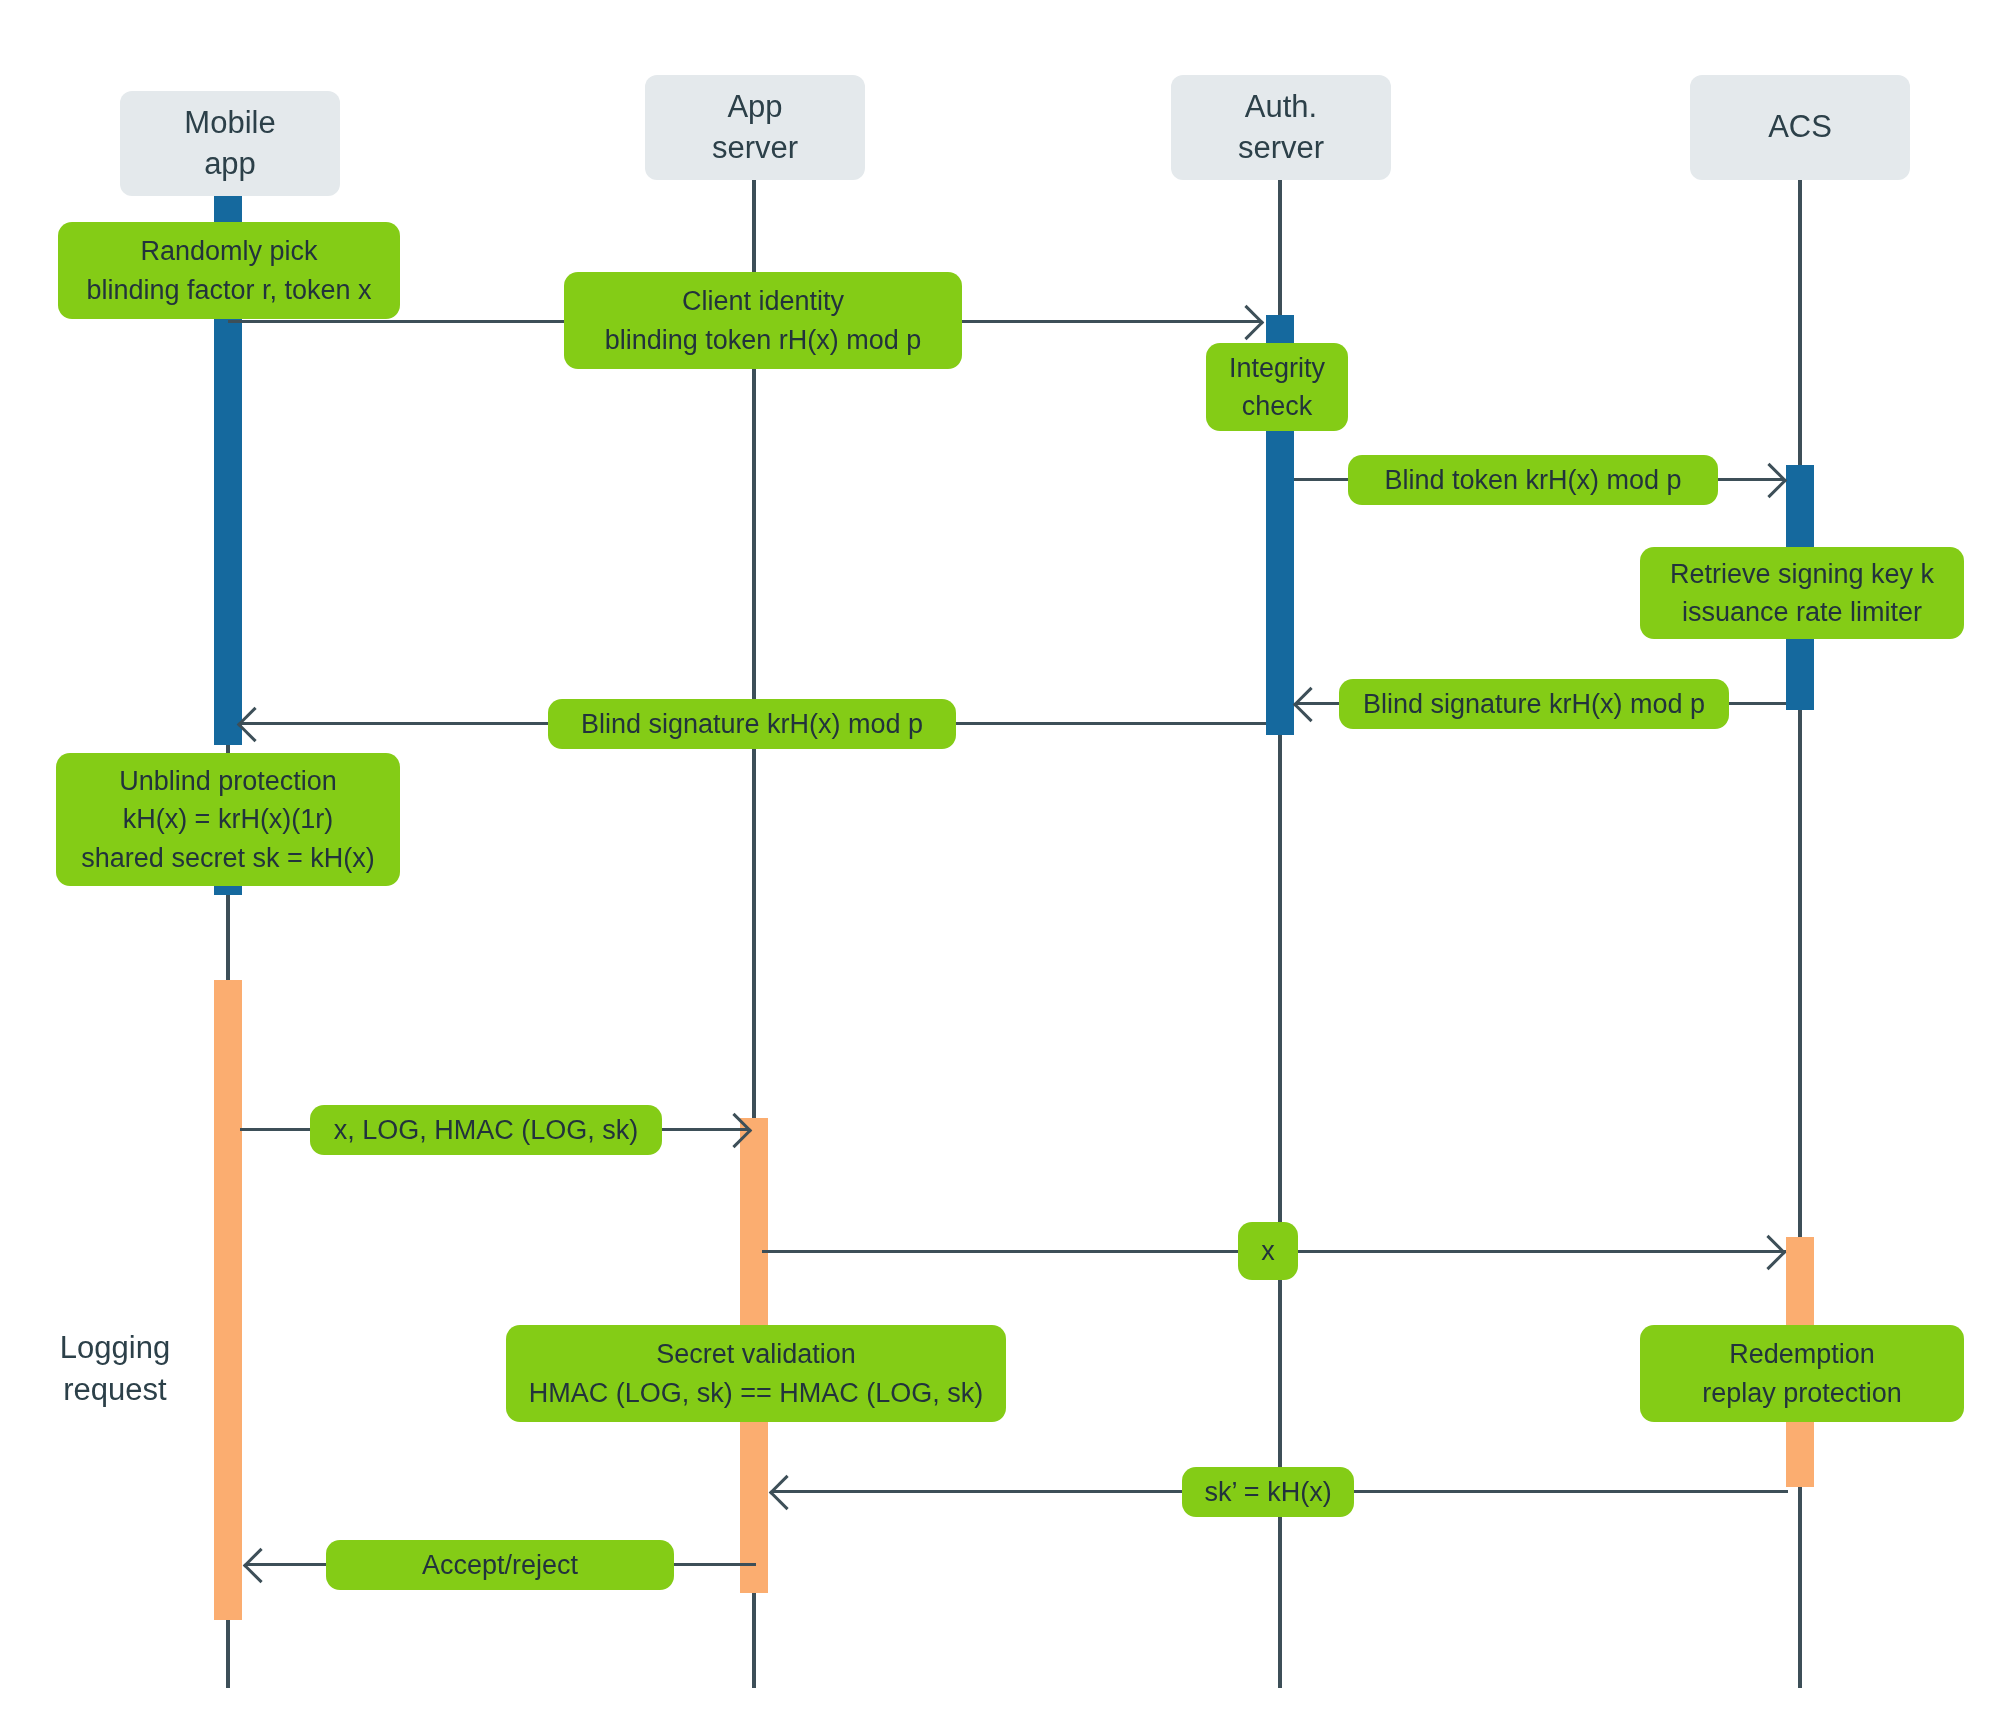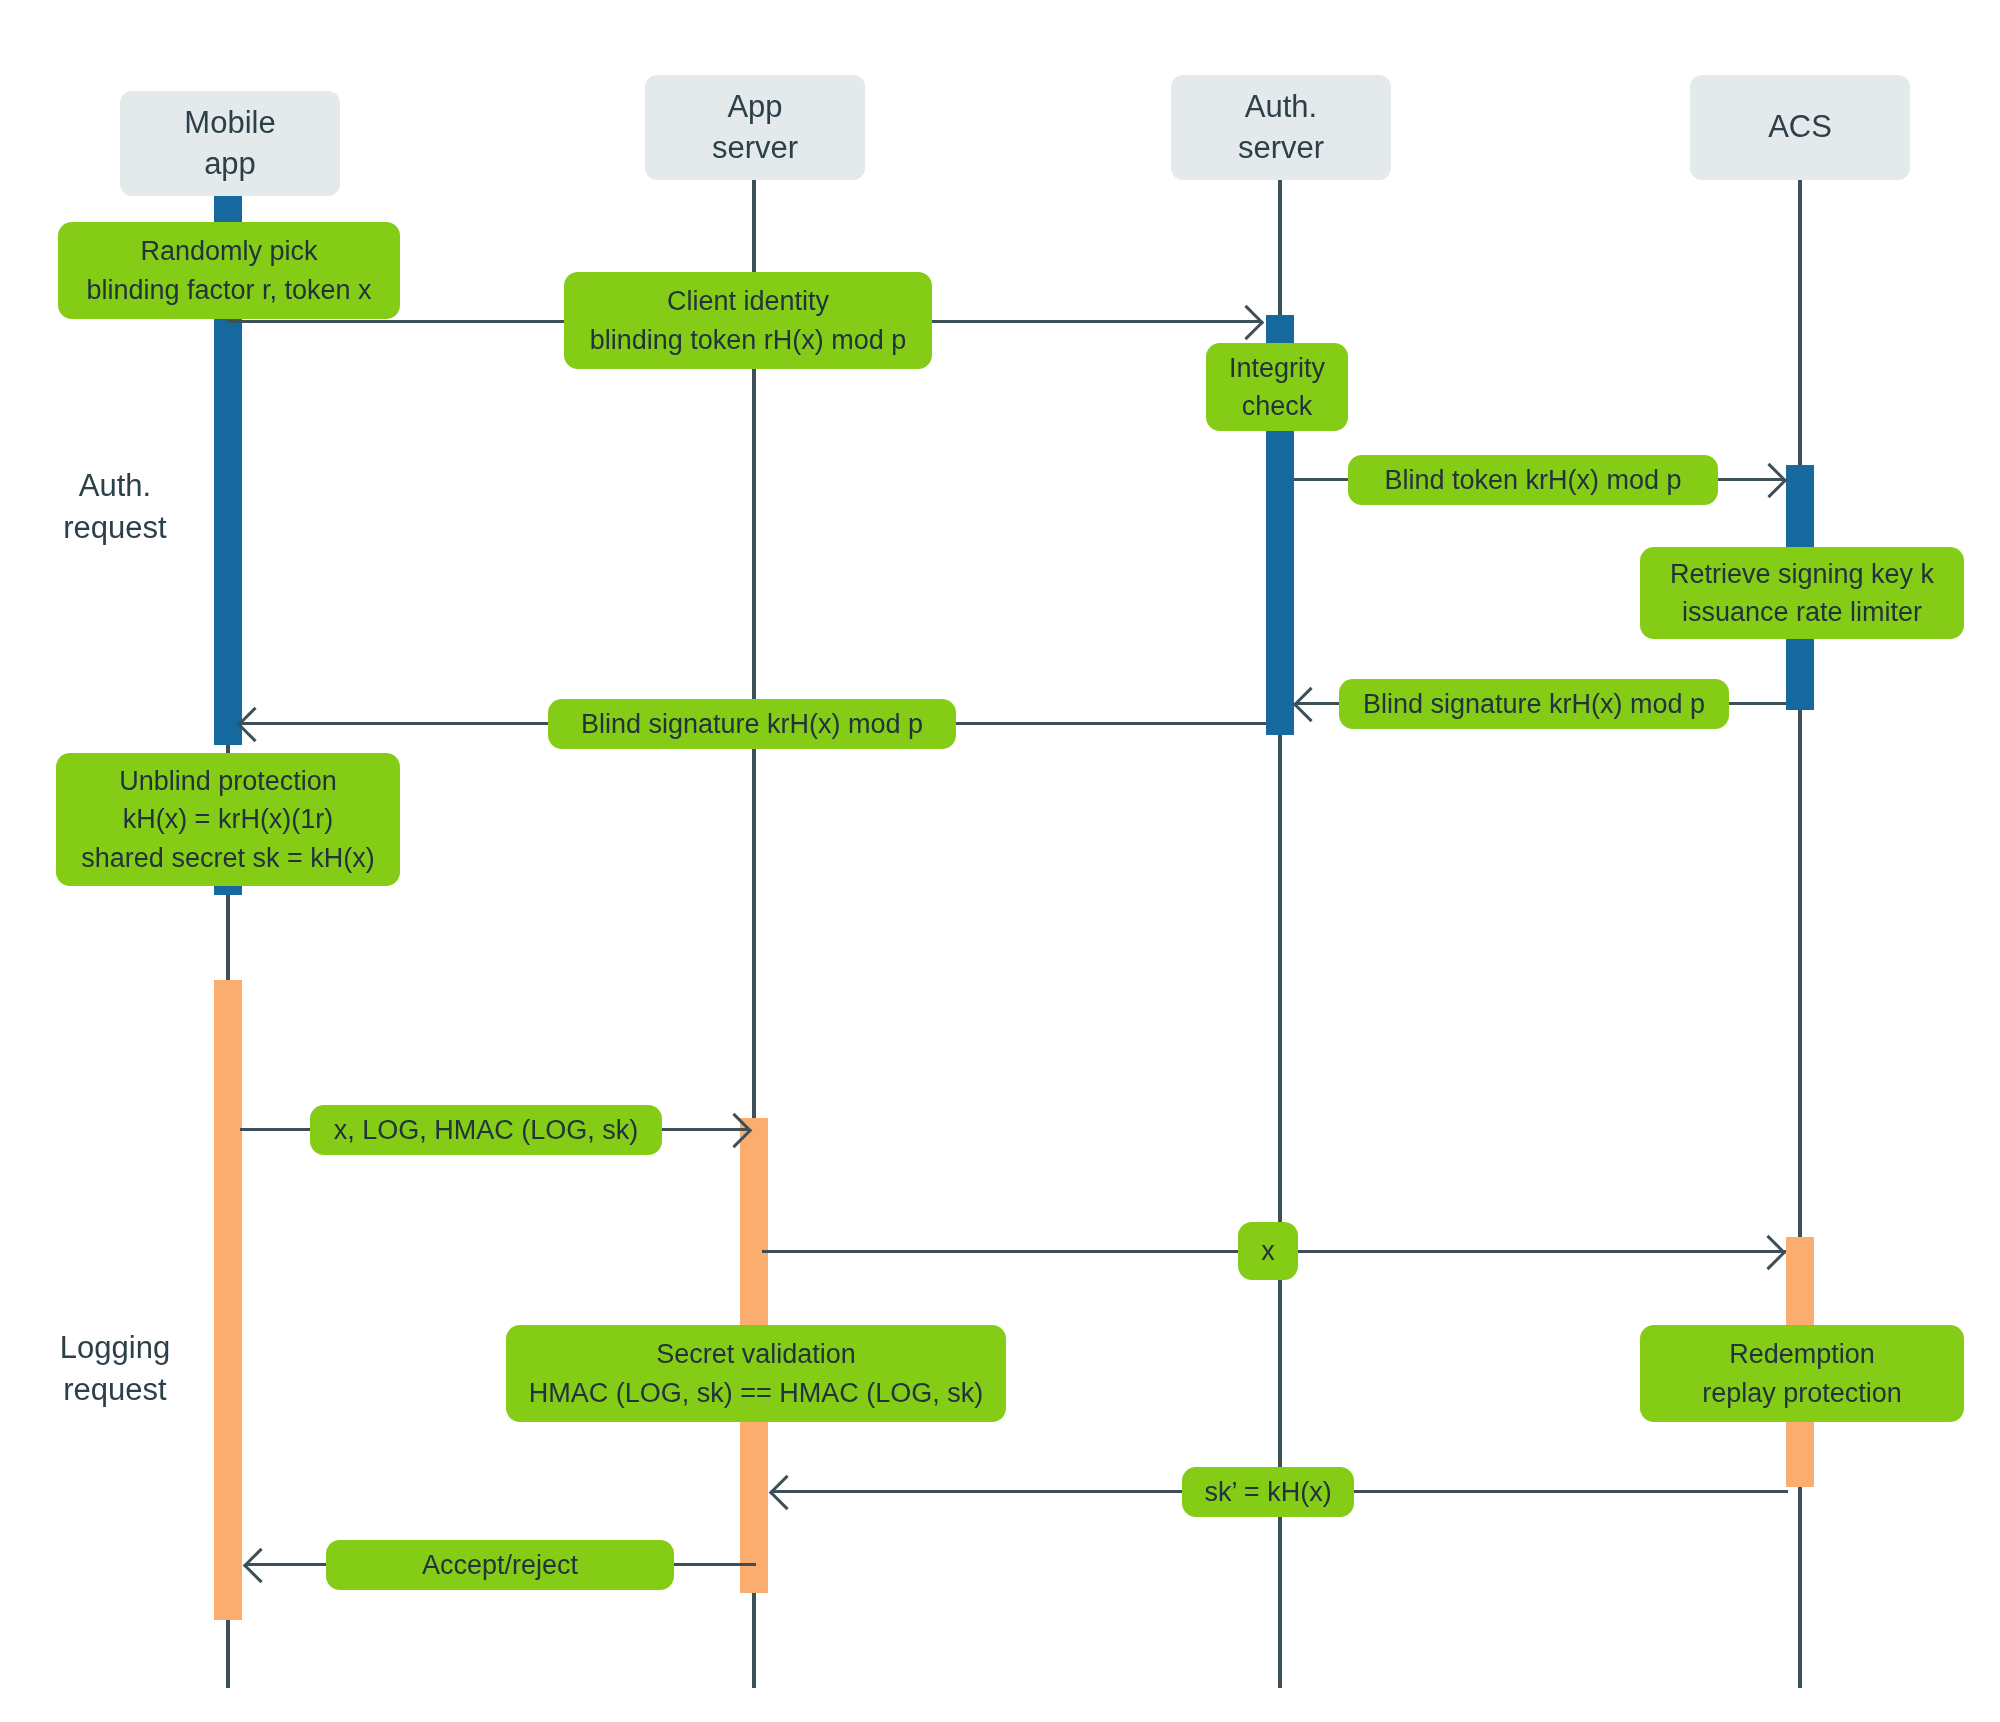--- a/index.html
+++ b/index.html
@@ -114,24 +114,20 @@
       <span>Auth.</span>
       <span>server</span>
     </div>
   </div>
   <div class="actor" style="left:1690px; top:75px; width:220px; height:105px;">
     <div>
       <span>ACS</span>
     </div>
   </div>
 
-  <div class="phase" style="left:30px; top:465px; width:170px;">
-    <span>Auth.</span>
-    <span>request</span>
-  </div>
   <div class="phase" style="left:30px; top:1327px; width:170px;">
     <span>Logging</span>
     <span>request</span>
   </div>
 
   <div class="activation act-blue" style="left:214px; top:196px; width:28px; height:30px;"></div>
 
   <div class="activation act-blue" style="left:214px; top:310px; width:28px; height:435px;"></div>
 
   <div class="activation act-blue" style="left:214px; top:865px; width:28px; height:30px;"></div>
@@ -143,21 +139,21 @@
   <div class="activation act-blue" style="left:1266px; top:315px; width:28px; height:30px;"></div>
 
   <div class="activation act-blue" style="left:1266px; top:425px; width:28px; height:310px;"></div>
 
   <div class="activation act-blue" style="left:1786px; top:465px; width:28px; height:245px;"></div>
 
   <div class="activation act-orange" style="left:1786px; top:1237px; width:28px; height:250px;"></div>
 
   <div class="msgline" style="left:228px; top:320px; width:1032px;"></div>
   <div class="chev chev-right" style="left:1234px; top:310px;"></div>
-  <div class="note" style="left:564px; top:272px; width:368px; height:97px;">
+  <div class="note" style="left:564px; top:272px; width:398px; height:97px;">
     <div>
       <span class="ln">Client identity</span>
       <span class="ln">blinding token rH(x) mod p</span>
     </div>
   </div>
 
   <div class="note" style="left:58px; top:222px; width:342px; height:97px;">
     <div>
       <span class="ln">Randomly pick</span>
       <span class="ln">blinding factor r, token x</span>

